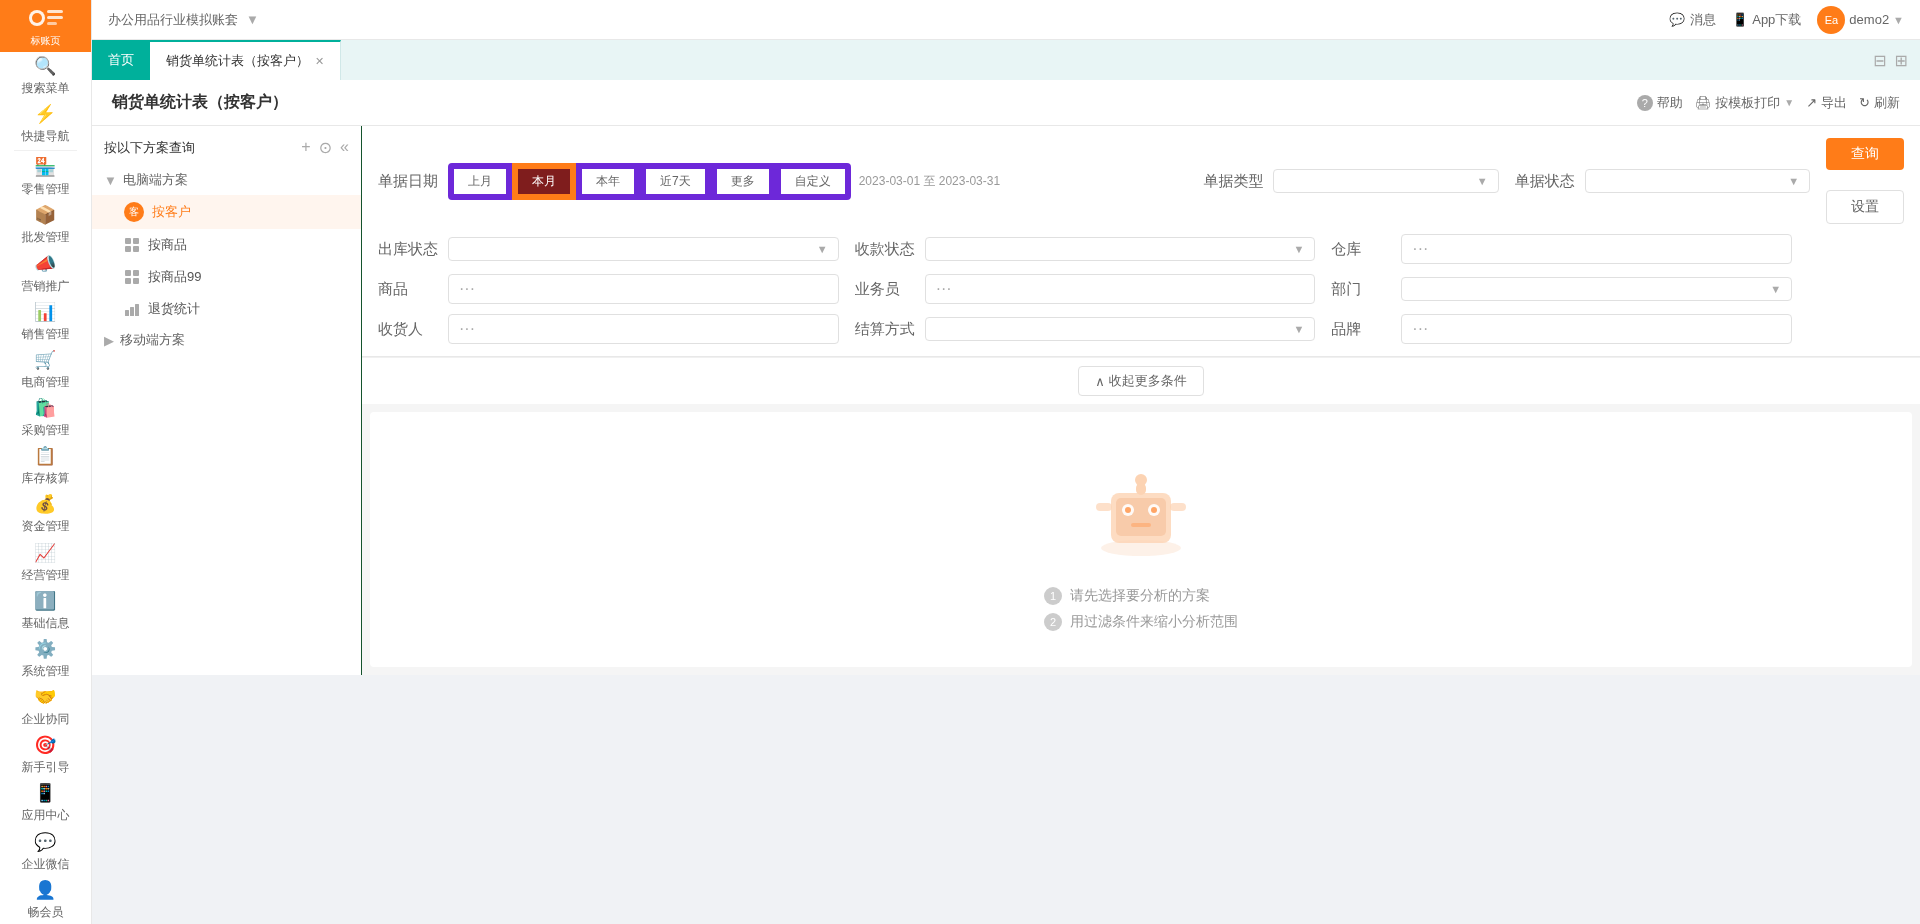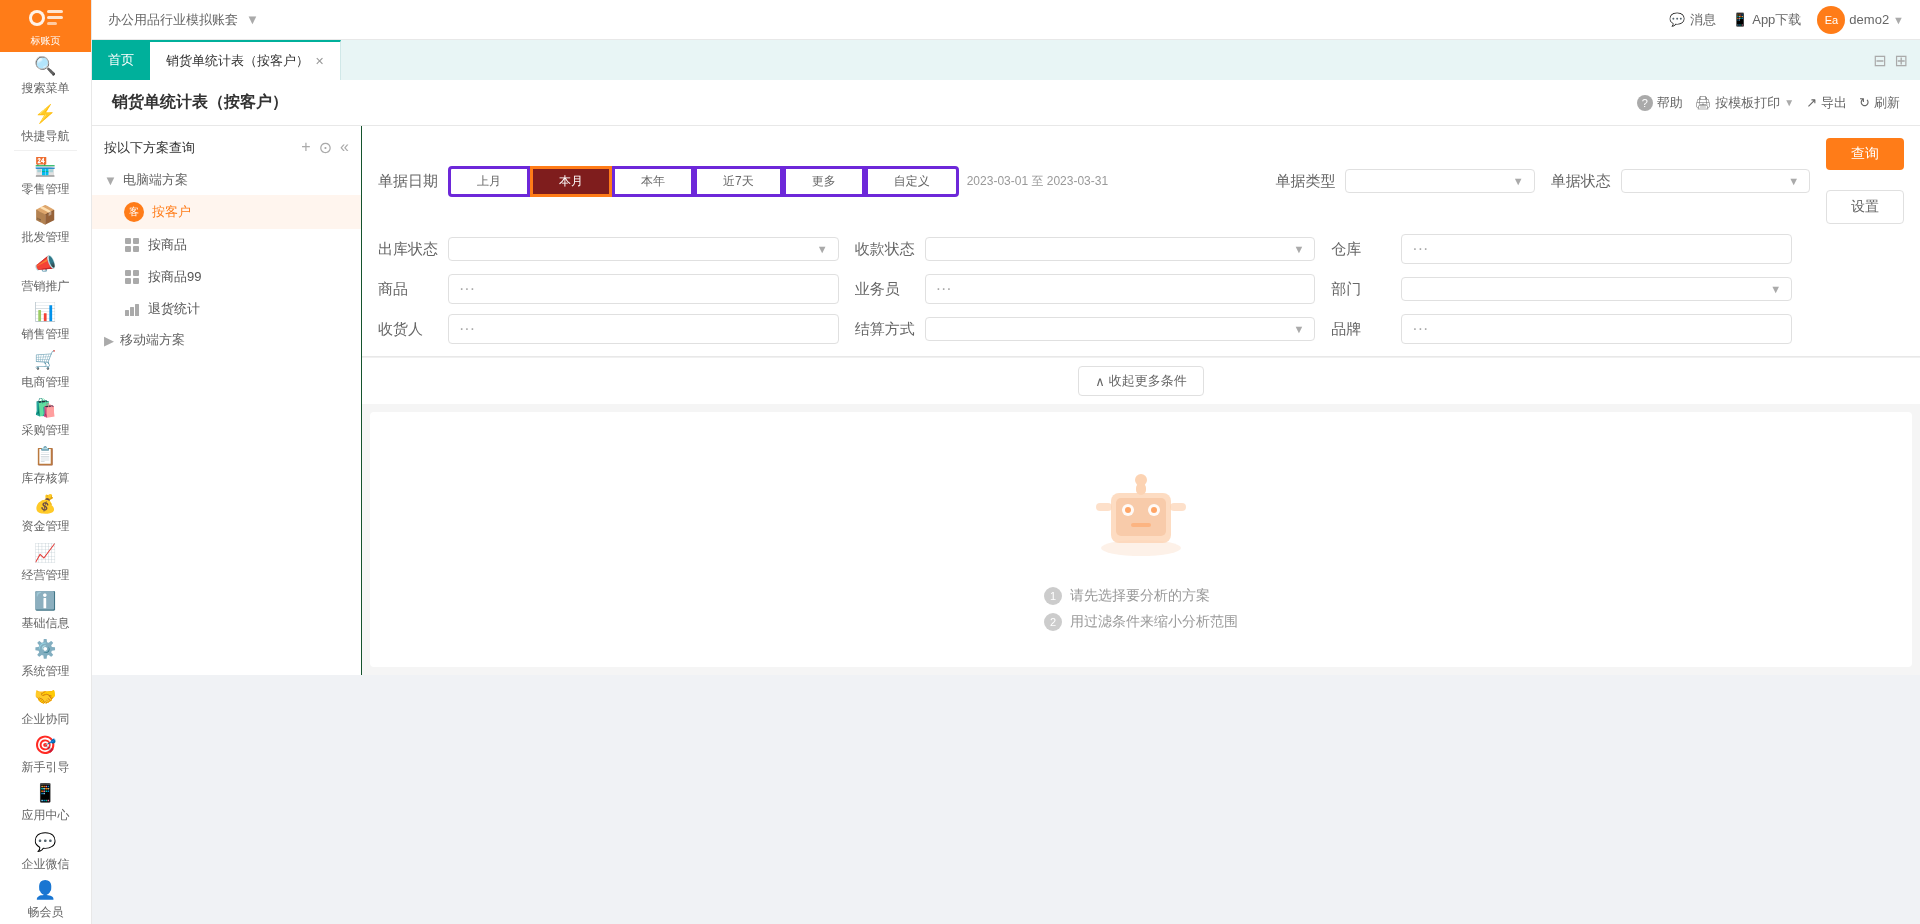--- a/index.html
+++ b/index.html
@@ -57,21 +57,21 @@
     .scheme-icon-small { width: 16px; height: 16px; display: flex; align-items: center; justify-content: center; color: #888; font-size: 13px; }
 
     
     .right-panel { flex: 1; display: flex; flex-direction: column; overflow: hidden; }
 
     
     .filter-area { background: #fff; padding: 12px 16px; border-bottom: 1px solid #e8e8e8; }
     .filter-row { display: flex; align-items: center; gap: 0; margin-bottom: 10px; }
     .filter-label { width: 70px; color: #666; font-size: 15px; flex-shrink: 0; }
     .filter-date-group { display: flex; align-items: center; gap: 0; }
-    .date-btn { padding: 4px 26px; font-size: 12px; cursor: pointer; border: 3px solid #6d28d9; background: #fff; color: #666; }
+    .date-btn { padding: 4px 14px; font-size: 12px; cursor: pointer; border: 6px solid #6d28d9; background: #fff; color: #666; }
     .date-btn:first-child { border-radius: 4px 0 0 4px; }
     .date-btn:last-child { border-radius: 0 4px 4px 0; }
     .date-btn.active { background: #7f1d1d; color: #fff; border-color: #ff7c18; }
     .date-range { font-size: 12px; color: #999; margin-left: 8px; }
 
     
     .action-bar { display: flex; align-items: center; justify-content: center; padding: 10px 0; }
     .collapse-btn { display: flex; align-items: center; gap: 4px; padding: 5px 16px; border: 1px solid #e0e0e0; border-radius: 4px; background: #fff; color: #666; font-size: 13px; cursor: pointer; }
 
     .query-btn { background: #ff7c18; color: #fff; border: none; border-radius: 4px; padding: 7px 24px; font-size: 14px; cursor: pointer; }

